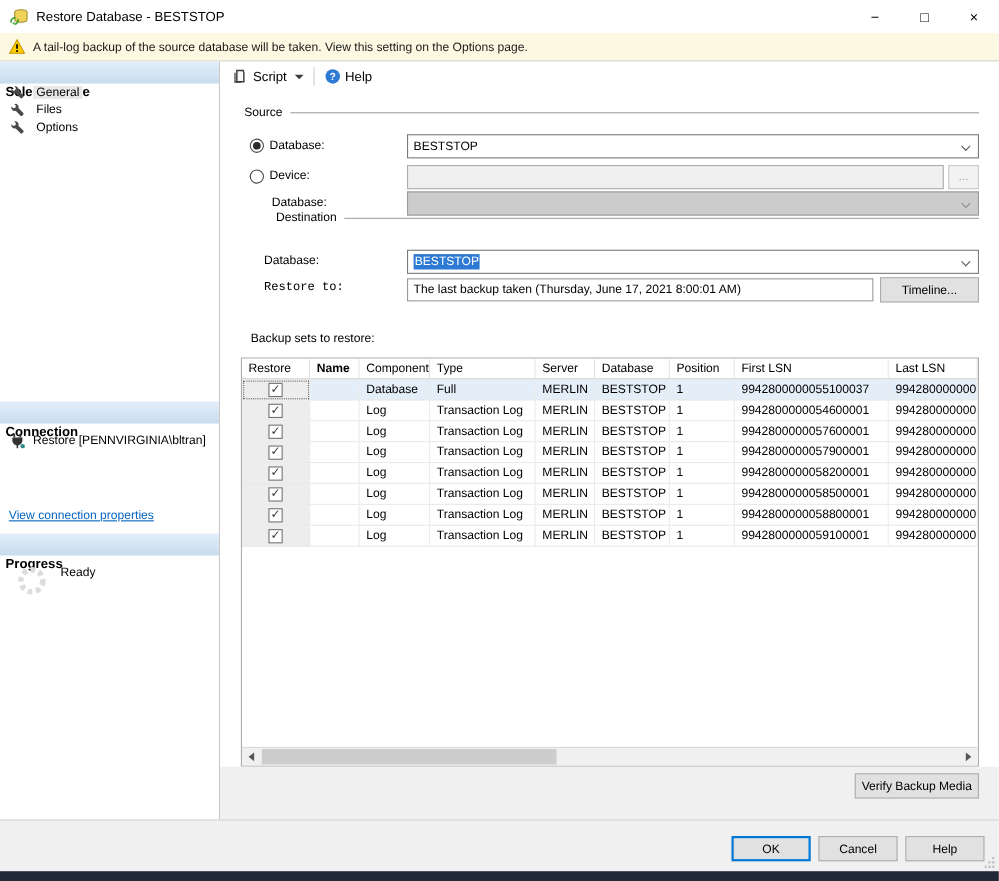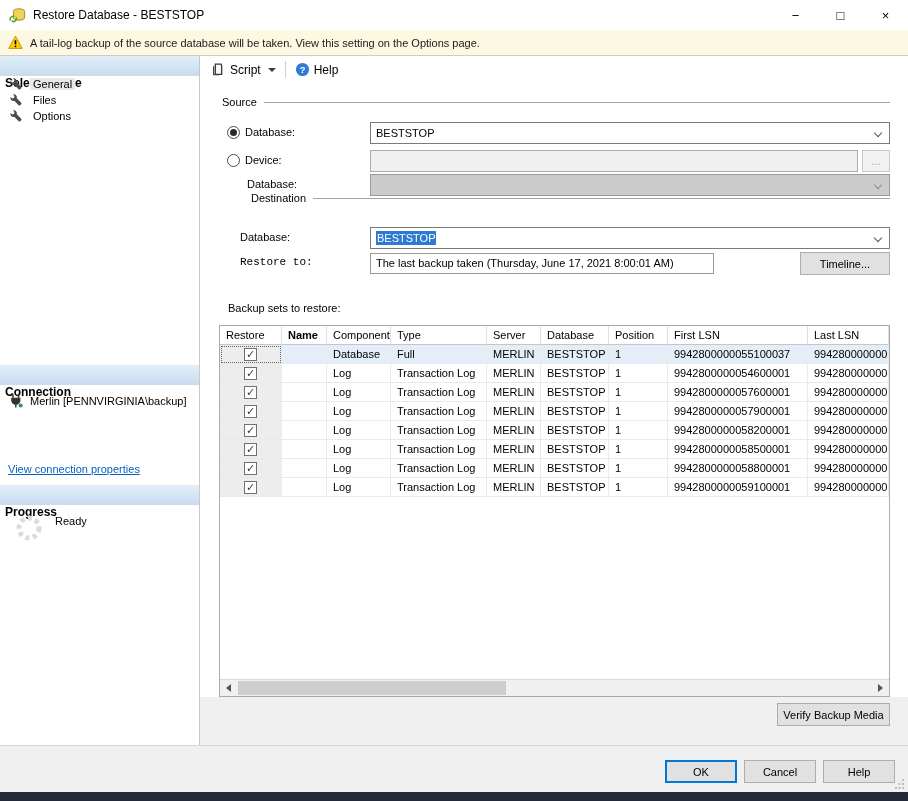--- a/index.html
+++ b/index.html
@@ -153,21 +153,21 @@
       <div class="sbspacer"></div>
       <div class="phead">Connection</div>
       <div class="connbox">
         <div class="connrow">
           <svg viewBox="0 0 16 16">
             <path d="M5 1.5v3.2M10.5 1.5v3.2" stroke="#333" stroke-width="1.6" fill="none"></path>
             <path d="M3.2 4.7h9.2v2.6a4.6 4.6 0 0 1-9.2 0z" fill="#333"></path>
             <path d="M7.8 11.5v3" stroke="#333" stroke-width="1.4" fill="none"></path>
             <circle cx="12.6" cy="12.6" r="2" fill="#2E8B8B"></circle>
           </svg>
-          <span class="ctext">Merlin [PENNVIRGINIA\backup]</span>
+          <span class="ctext">Restore [PENNVIRGINIA\bltran]</span>
         </div>
         <span class="connlink">View connection properties</span>
       </div>
       <div class="phead">Progress</div>
       <div class="progbox">
         <svg class="spinner" viewBox="0 0 30 30">
           <circle cx="15" cy="15" r="10" fill="none" stroke="#DCDCDC" stroke-width="5" stroke-dasharray="4.2 3.4" stroke-linecap="butt"></circle>
         </svg>
         <span class="ready">Ready</span>
       </div>
@@ -218,21 +218,21 @@
       <div class="grouphdr" style="top:136px;margin-left:29px;">
         <span class="glabel">Destination</span>
           <span class="gline"></span>
       </div>
       <span class="flabel" style="left:40px; top:175px;">Database:</span>
       <div class="combo" style="left:170px; top:171px; width:520px;">
         <span class="selhl">BESTSTOP</span>
         <span class="chev"></span>
       </div>
       <span class="flabel" style="left:40px; top:200px;font-family:Liberation Mono, monospace;">Restore to:</span>
-      <div class="field" style="left:170px; top:197px; width:344px;">The last backup taken (Thursday, June 17, 2021 8:00:01 AM)</div>
+      <div class="field" style="left:170px; top:197px; width:424px;">The last backup taken (Thursday, June 17, 2021 8:00:01 AM)</div>
       <div class="btn" style="left:600px; top:196px; width:90px; height:23px;">
         <span>Timeline...</span>
       </div>
 
       <div class="grouphdr" style="top:224px;margin-top:47px;">
         <span class="glabel">Restore plan</span>
           <span class="gline"></span>
       </div>
       <span class="flabel" style="left:28px; top:246px;">Backup sets to restore:</span>
 

